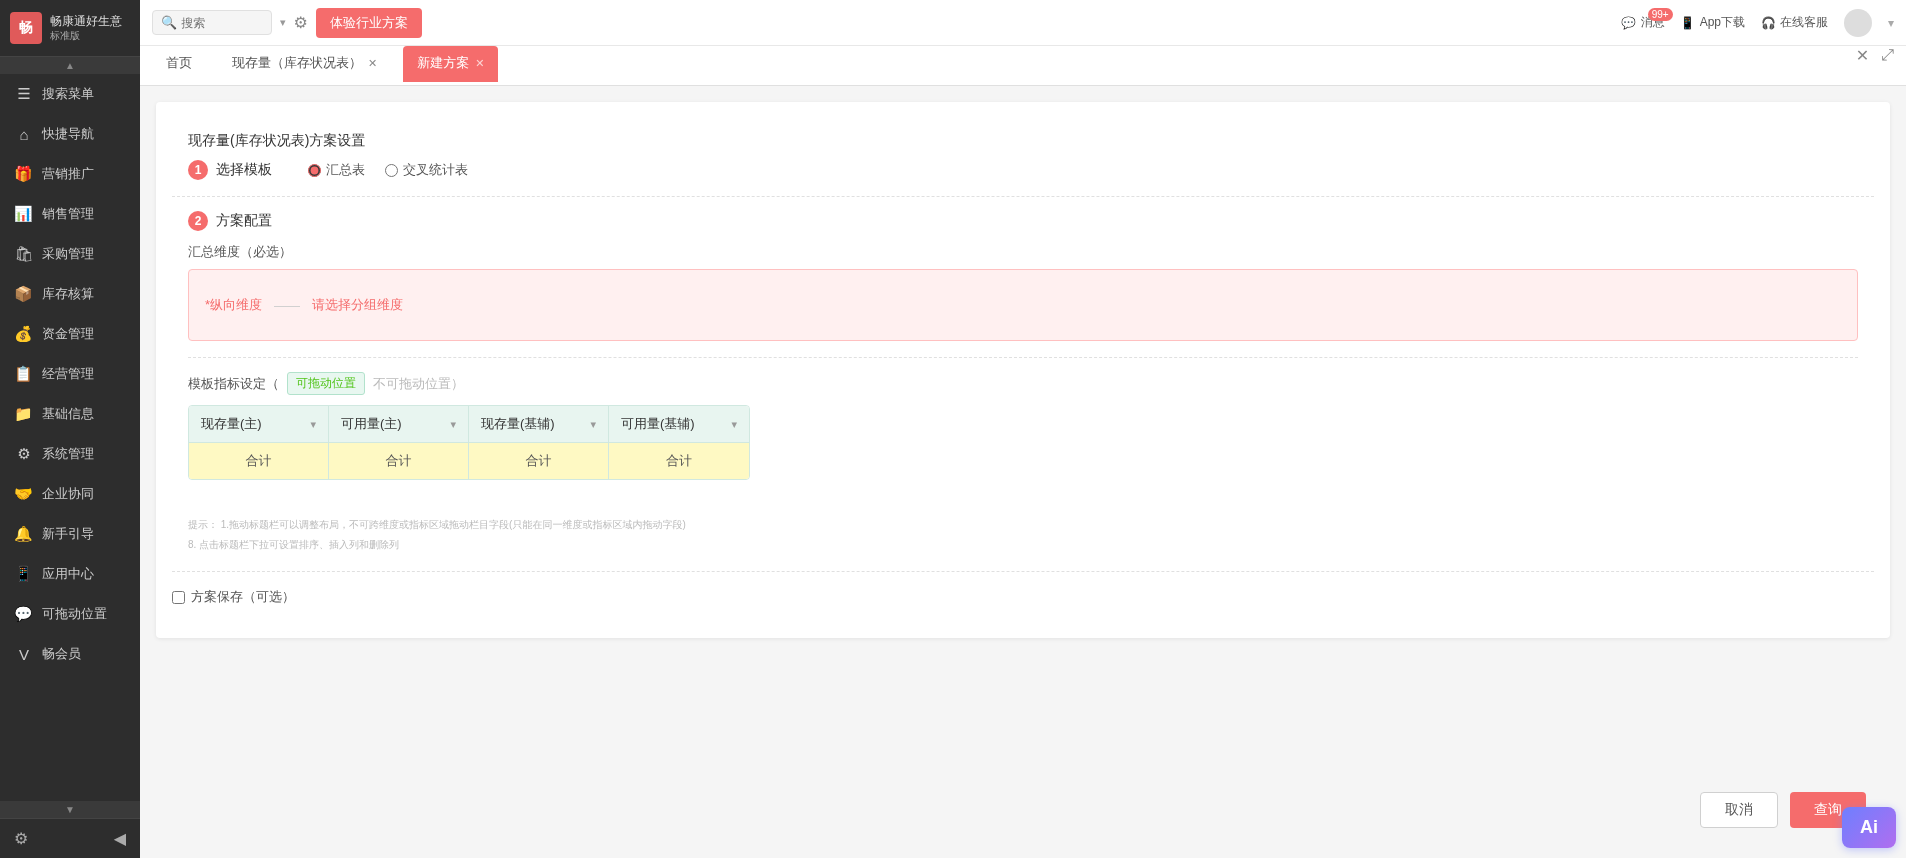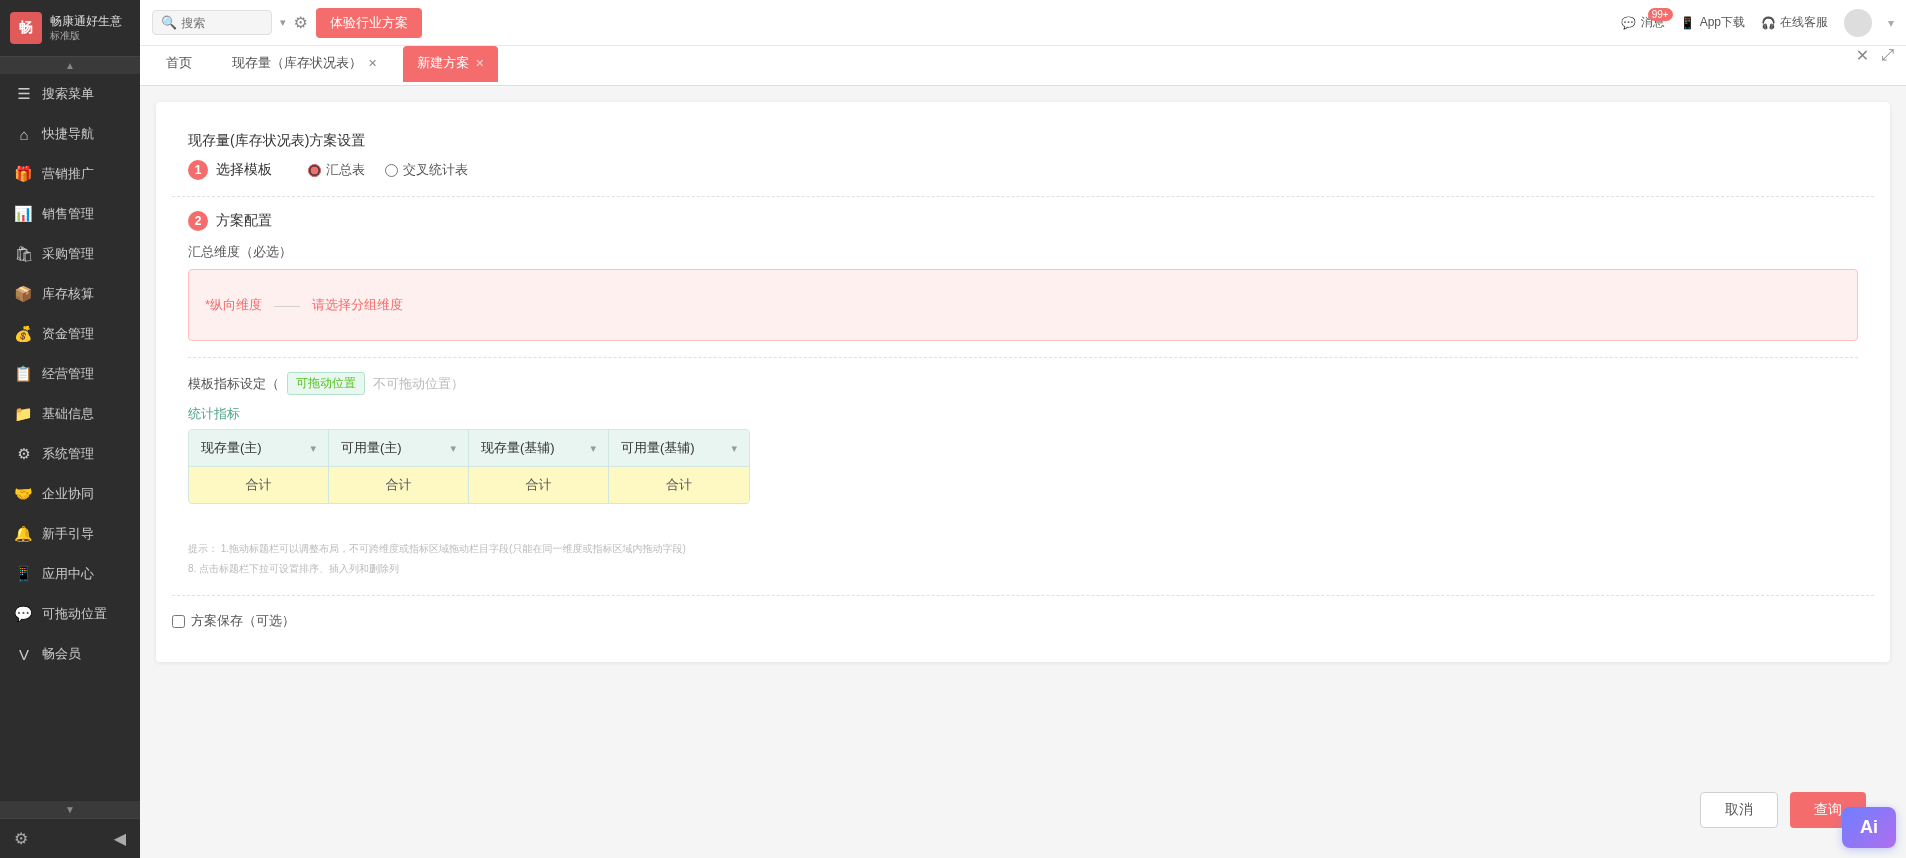--- a/index.html
+++ b/index.html
@@ -593,21 +593,20 @@
         <hr class="divider" style="margin-top:16px;">
 
         
         <div class="indicator-settings-label">
           <span>模板指标设定（</span>
           <span class="indicator-badge">可拖动位置</span>
           <span style="color:#bbb;">不可拖动位置）</span>
         </div>
 
         
-        <div class="stats-section-label">统计指标</div>
         <div class="stats-table">
           <div class="stats-table-header">
             <div class="stats-col">
               <span>现存量(主)</span>
               <span style="color:#999;font-size:11px;">▾</span>
             </div>
             <div class="stats-col">
               <span>可用量(主)</span>
               <span style="color:#999;font-size:11px;">▾</span>
             </div>

